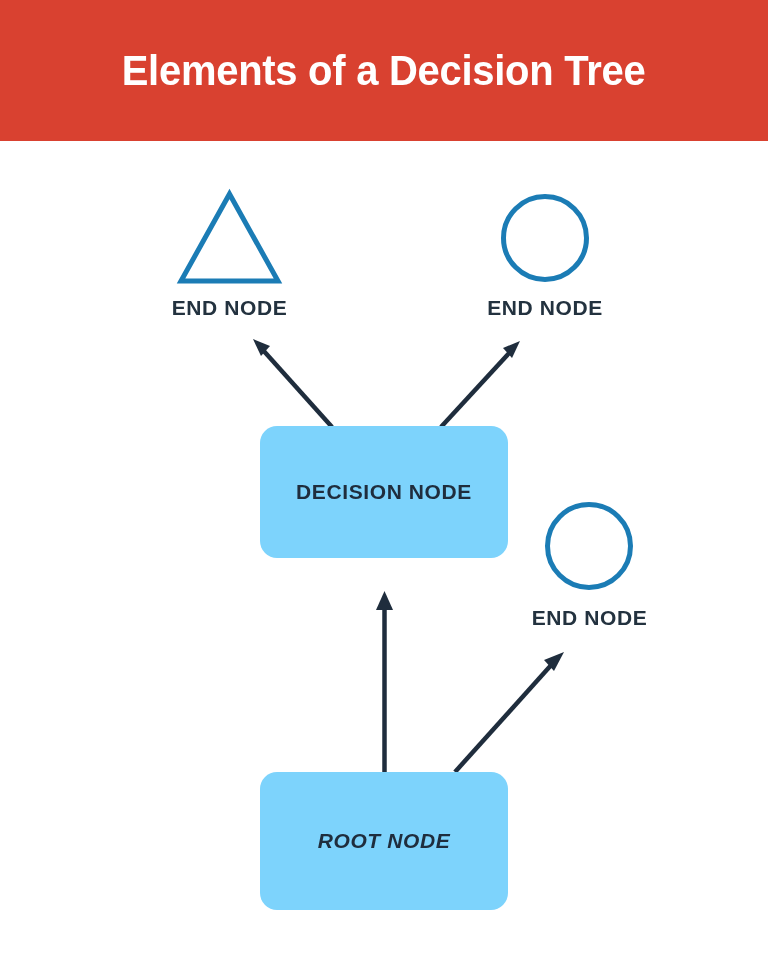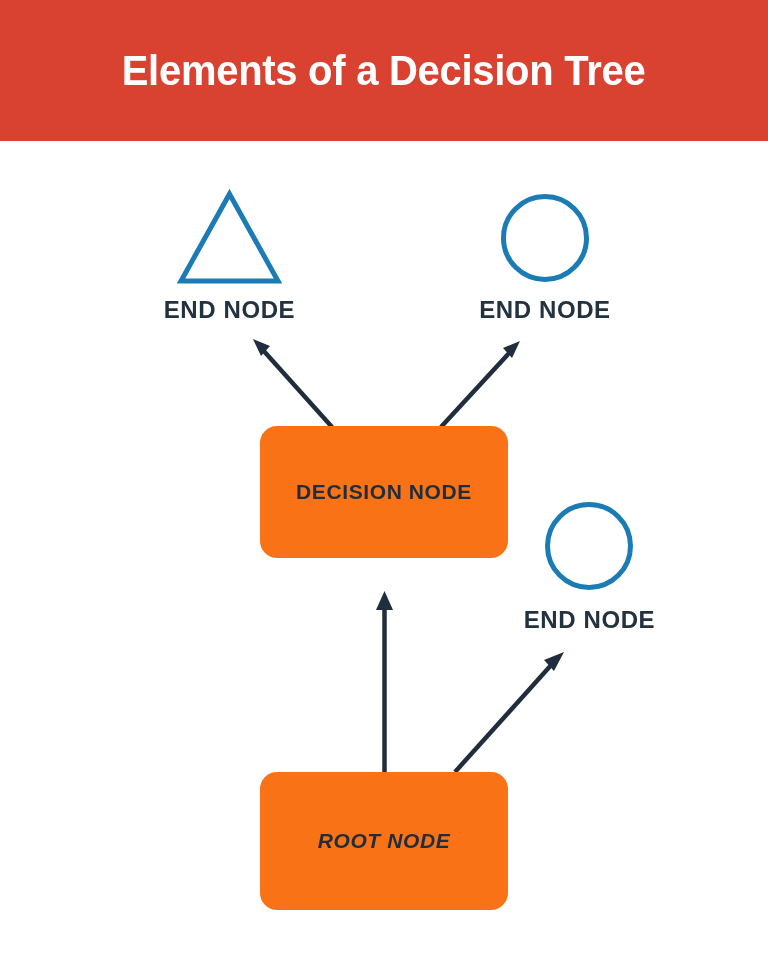--- a/index.html
+++ b/index.html
@@ -61,21 +61,21 @@
     left: 0;
     top: 0;
     width: 768px;
     height: 960px;
     overflow: visible;
   }
 
   
   .node-box {
     position: absolute;
-    background: #f97316;
+    background: #7dd3fc;
     border-radius: 17px;
     display: flex;
     align-items: center;
     justify-content: center;
     box-sizing: border-box;
   }
   .node-box-label {
     color: #1f2d3d;
     font-family: "Liberation Sans", sans-serif;
     font-size: 21px;
@@ -95,21 +95,21 @@
     width: 248px;
     height: 138px;
     font-style: italic;
   }
 
   
   .shape-label {
     position: absolute;
     color: #23323f;
     font-family: "Liberation Sans", sans-serif;
-    font-size: 24px;
+    font-size: 21px;
     font-weight: bold;
     letter-spacing: 0.6px;
     white-space: nowrap;
     text-align: center;
   }
   #end-node-label-1 {
     left: 163px;
     top: 296px;
     width: 133px;
   }

